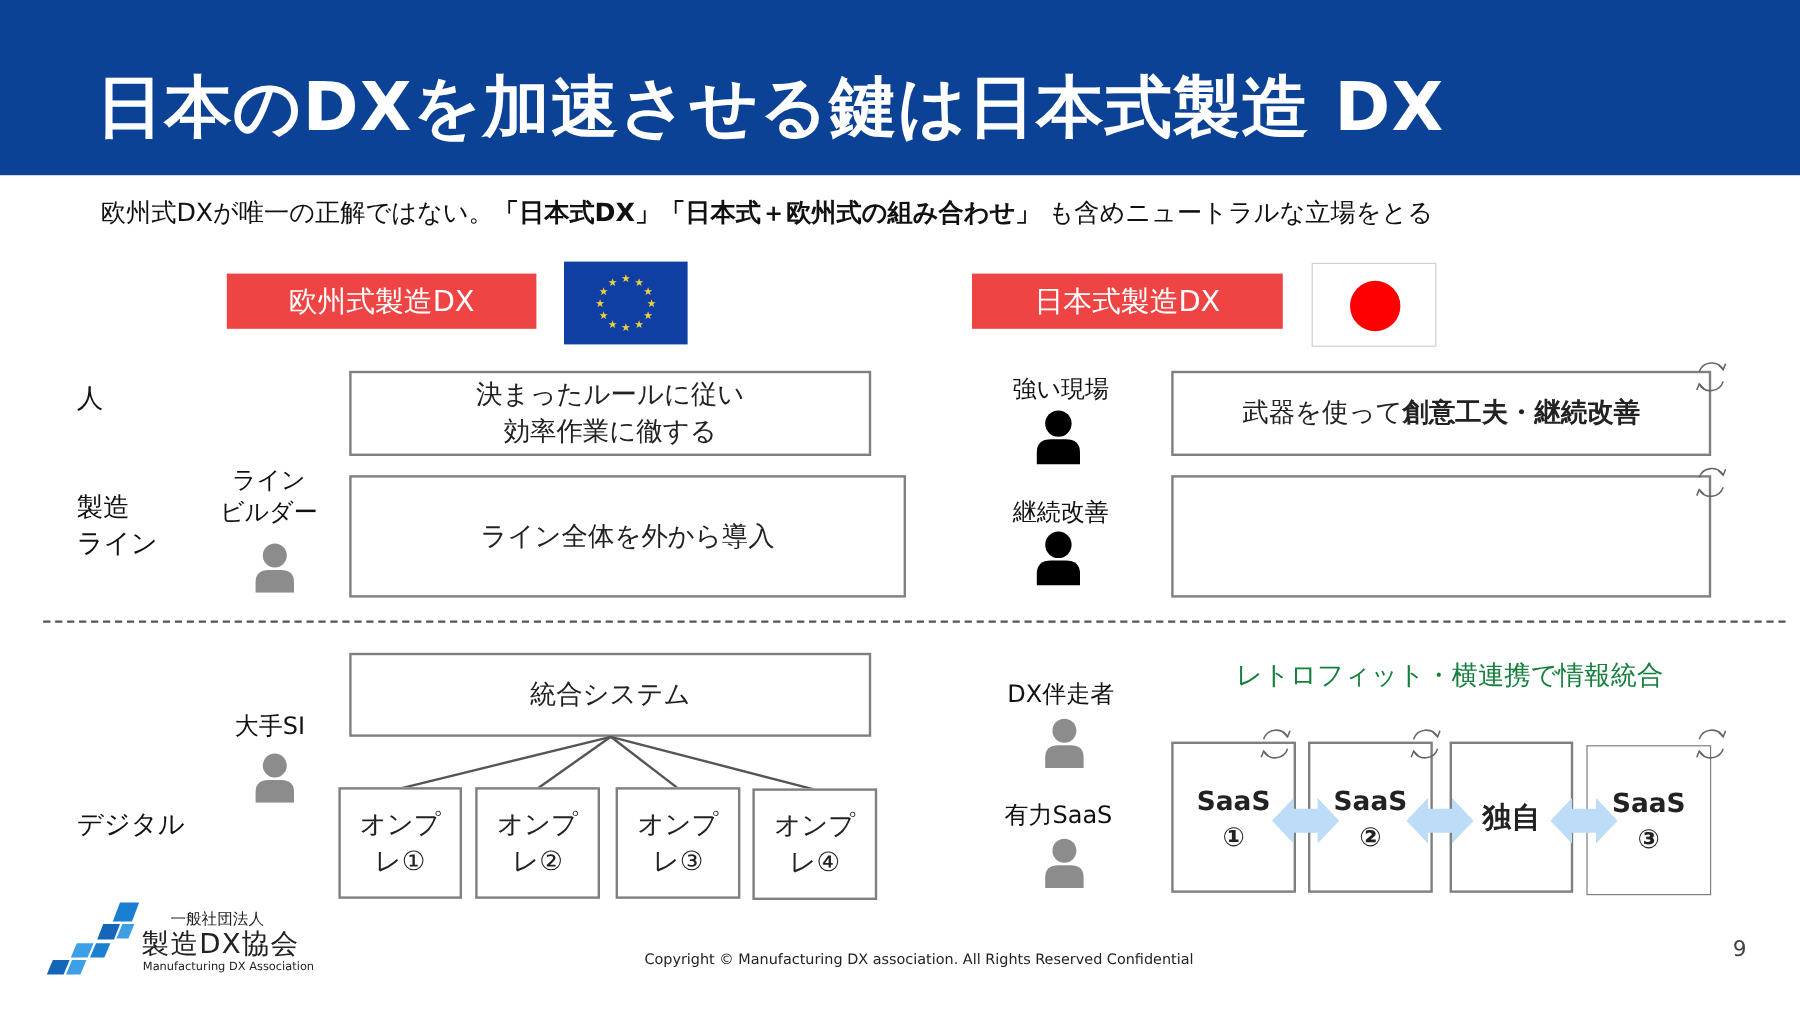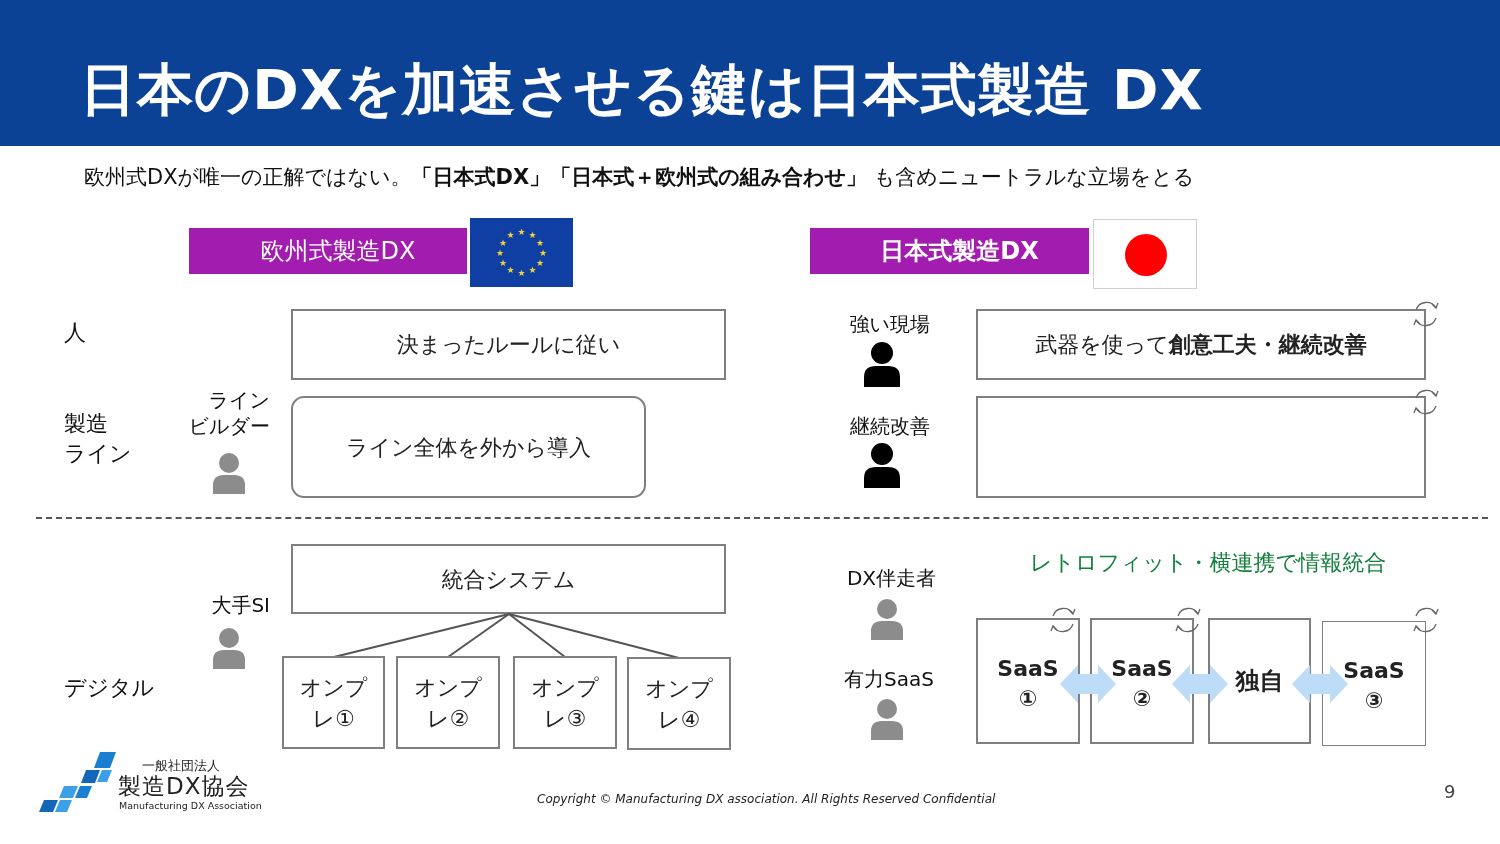--- a/index.html
+++ b/index.html
@@ -14,43 +14,43 @@
   }
   .title {
     left: 80px; top: 54px; font-size: 56px; font-weight: bold; color: #fff;
     letter-spacing: 1px; white-space: nowrap; line-height: 72px;
   }
   .subtitle {
     left: 84px; top: 163px; font-size: 21px; white-space: nowrap; color: #111;
   }
   .subtitle b { font-weight: bold; }
   .section-label {
-    background: #a21caf; color: #fff; font-size: 24px;
-    display: flex; align-items: center; justify-content: center; padding-left: 20px;
+    background: #ef4444; color: #fff; font-size: 24px;
+    display: flex; align-items: center; justify-content: center;
   }
   .flag-eu { background: #0f3fa3; }
   .flag-jp { background: #fff; border: 1px solid #cfcfcf; box-sizing: border-box; }
   .jp-sun {
     position: absolute; left: 31px; top: 14px; width: 42px; height: 42px;
     border-radius: 50%; background: #f00;
   }
   .box {
     border: 2px solid #7f7f7f; background: #fff; box-sizing: border-box;
     display: flex; align-items: center; justify-content: center; text-align: center;
     font-size: 22px; line-height: 31px; color: #222;
   }
   .rowlabel { font-size: 22px; color: #111; line-height: 30px; }
-  .smalllabel { font-size: 20px; color: #111; text-align: right; line-height: 26px; white-space: nowrap; }
+  .smalllabel { font-size: 20px; color: #111; text-align: center; line-height: 26px; white-space: nowrap; }
   .person svg { display: block; }
   .divider {
     left: 36px; top: 517px; width: 1452px; height: 0;
     border-top: 2px dashed #555;
   }
   .saas { font-weight: bold; font-size: 22px; line-height: 30px; }
-  .footer-copy { left: 537px; top: 792px; font-size: 12px; color: #222; white-space: nowrap; font-style: italic; }
+  .footer-copy { left: 537px; top: 792px; font-size: 12px; color: #222; white-space: nowrap; }
   .page-num { left: 1444px; top: 781px; font-size: 18px; color: #444; }
   .logo-text1 { left: 142px; top: 757px; font-size: 13px; color: #222; }
   .logo-text2 { left: 118px; top: 771px; font-size: 23px; color: #222; letter-spacing: 1px; }
   .logo-text3 { left: 119px; top: 800px; font-size: 9.5px; color: #222; white-space: nowrap; }
 </style>
 </head>
 <body>
 
 <div class="abs header"></div>
 <div class="abs title">日本のDXを加速させる鍵は日本式製造 DX</div>
@@ -72,45 +72,46 @@
       <text x="51.5" y="58" font-size="9" text-anchor="middle">★</text>
       <text x="40.5" y="55" font-size="9" text-anchor="middle">★</text>
       <text x="33" y="48" font-size="9" text-anchor="middle">★</text>
       <text x="30" y="38" font-size="9" text-anchor="middle">★</text>
       <text x="33" y="28" font-size="9" text-anchor="middle">★</text>
       <text x="40.5" y="20" font-size="9" text-anchor="middle">★</text>
     </g>
   </svg>
 </div>
 
-<div class="abs section-label" style="left:810px;top:228px;width:259px;height:46px;font-weight:bold;">日本式製造DX</div>
+<div class="abs section-label" style="left:810px;top:228px;width:259px;height:46px;">日本式製造DX</div>
 <div class="abs flag-jp" style="left:1093px;top:219px;width:104px;height:70px;">
   <div class="jp-sun"></div>
 </div>
 
 <div class="abs rowlabel" style="left:64px;top:318px;">人</div>
 <div class="abs box" style="left:291px;top:309px;width:435px;height:71px;flex-direction:column;">
   <span>決まったルールに従い</span>
+  <span>効率作業に徹する</span>
 </div>
 
 <div class="abs rowlabel" style="left:64px;top:409px;">
   <div>製造</div>
   <div>ライン</div>
 </div>
 <div class="abs smalllabel" style="left:178px;top:387px;width:92px;">
   <div>ライン</div>
   <div>ビルダー</div>
 </div>
 <div class="abs person" style="left:211px;top:452px;">
   <svg width="36" height="42" viewBox="0 0 36 42">
       <circle cx="18" cy="11" r="10" fill="#8c8c8c"></circle>
       <path d="M2 42 V33 Q2 23 13 23 H23 Q34 23 34 33 V42 Z" fill="#8c8c8c"></path>
     </svg>
 </div>
-<div class="abs box" style="left:291px;top:396px;width:355px;height:102px;border-radius:13px;">
+<div class="abs box" style="left:291px;top:396px;width:464px;height:102px;">
   <span>ライン全体を外から導入</span>
 </div>
 
 <div class="abs smalllabel" style="left:838px;top:311px;width:92px;">強い現場</div>
 <div class="abs person" style="left:862px;top:341px;">
   <svg width="40" height="46" viewBox="0 0 40 46">
       <circle cx="20" cy="12" r="11" fill="#000"></circle>
       <path d="M2 46 V36 Q2 25 14 25 H26 Q38 25 38 36 V46 Z" fill="#000"></path>
     </svg>
 </div>

